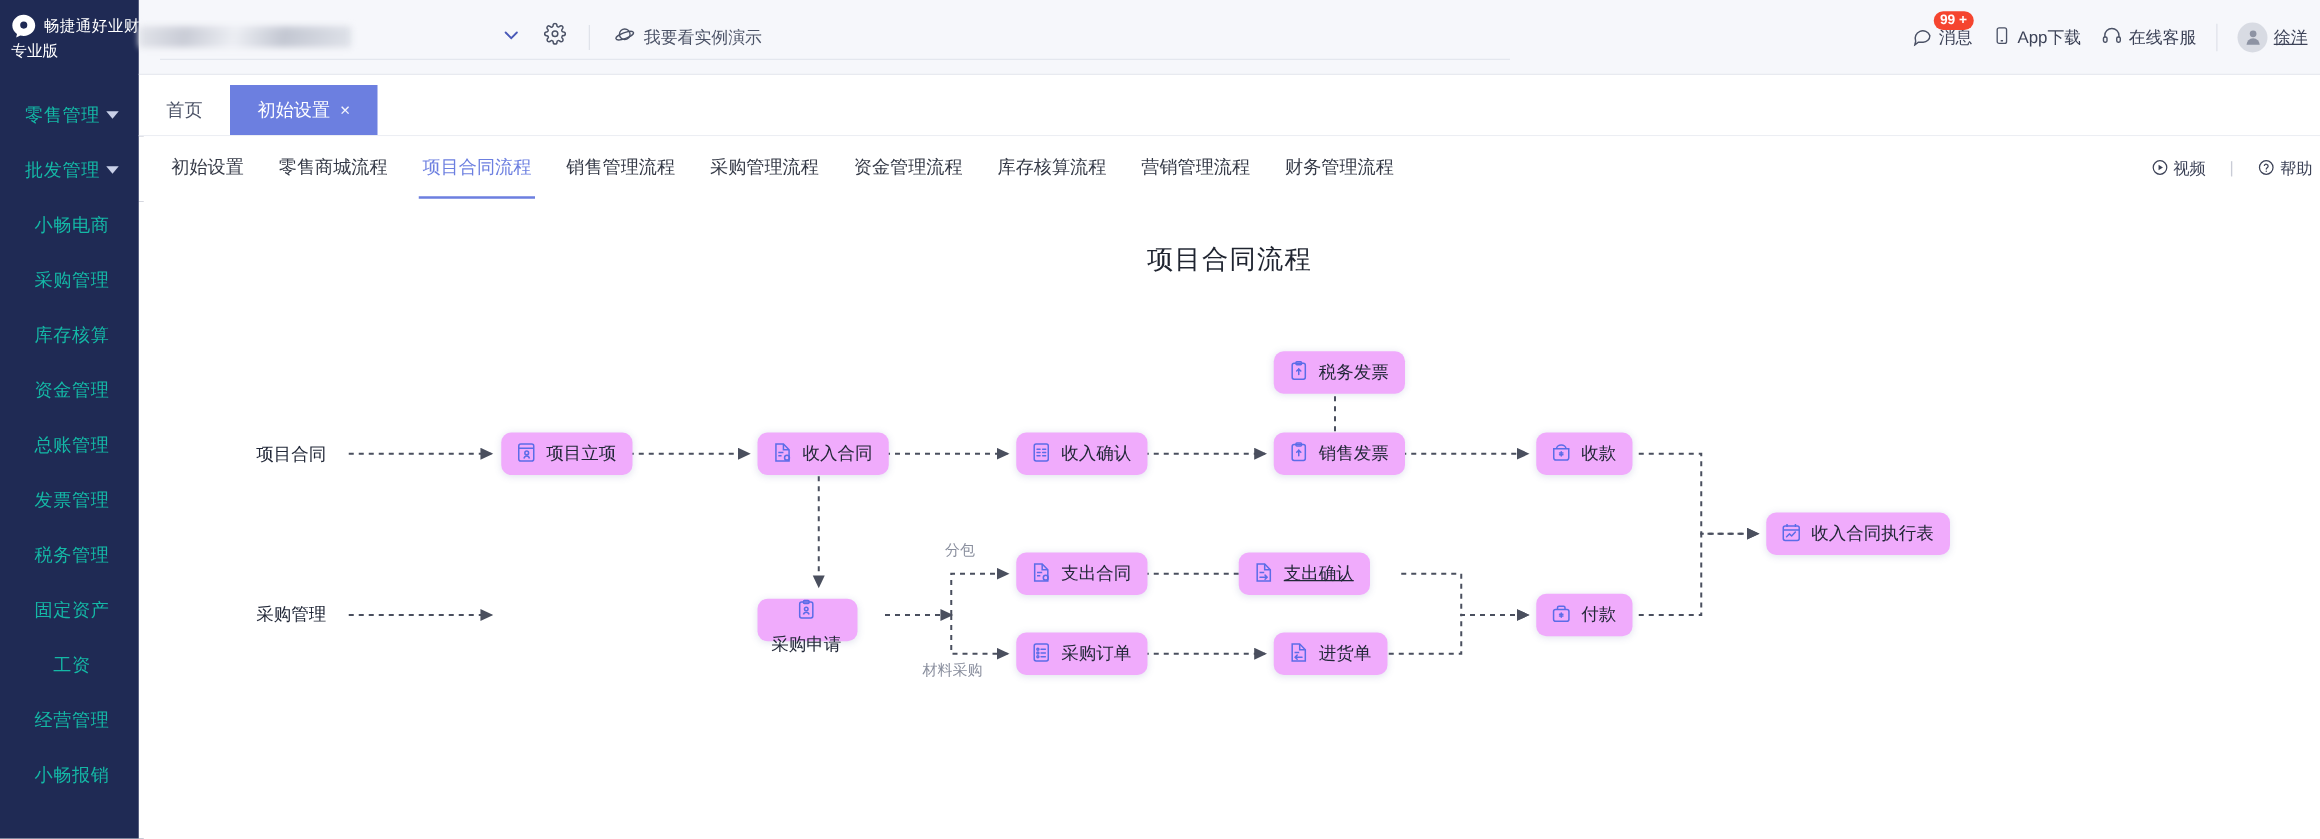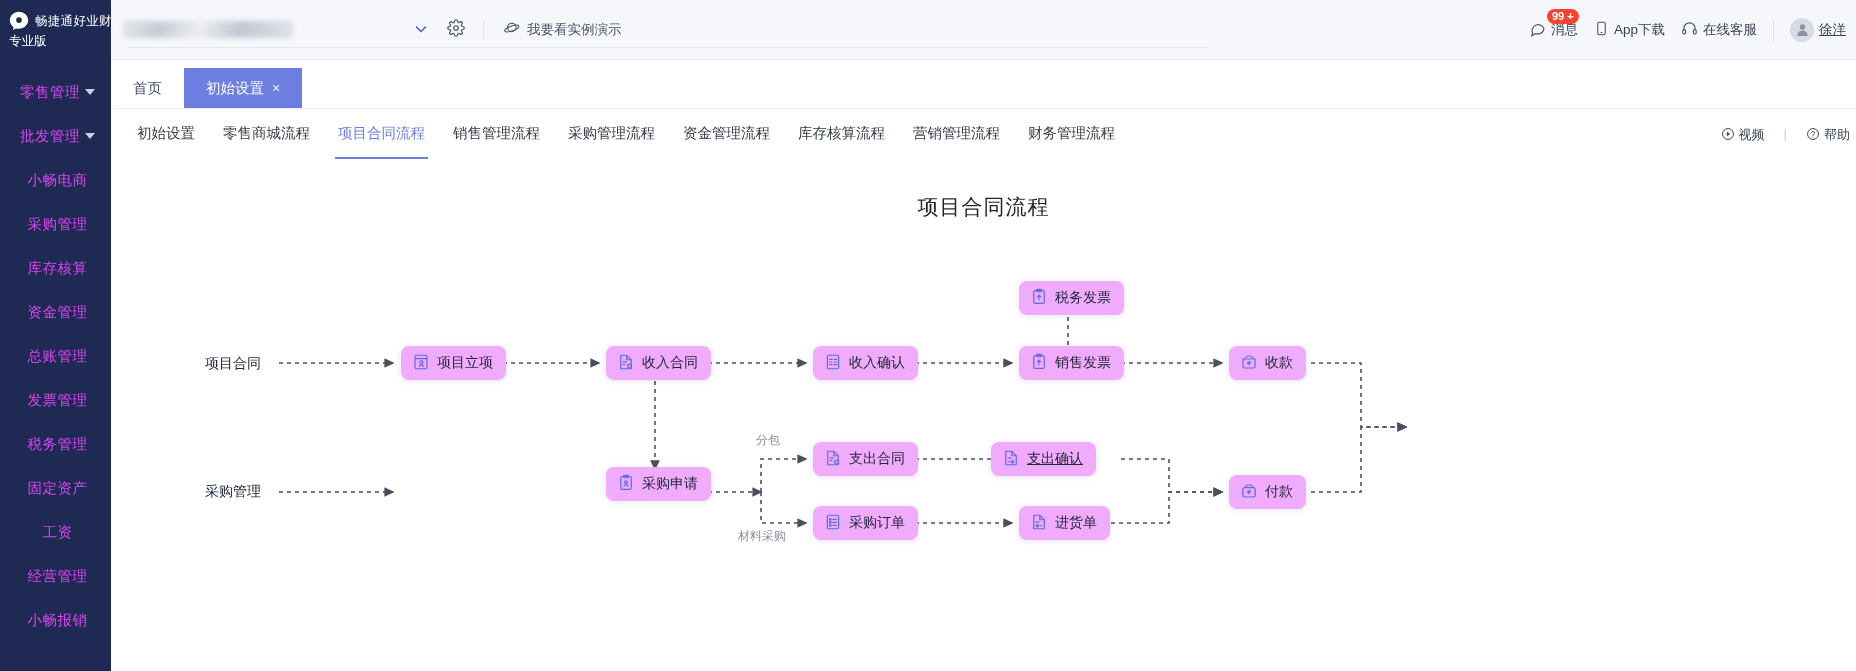--- a/index.html
+++ b/index.html
@@ -26,36 +26,36 @@
   .brand-logo { width: 22px; height: 22px; flex: none; }
   .brand-name {
     font-size: 12.5px; color: #ffffff; letter-spacing: .3px; white-space: nowrap;
   }
   .brand-sub {
     font-size: 12.5px; color: #ffffff; margin-top: 1px; padding-left: 1px;
   }
   .nav { padding-top: 10px; }
   .nav-item {
     height: 44px; display: flex; align-items: center; justify-content: center;
-    gap: 5px; font-size: 14.5px; color: #d946ef; cursor: pointer;
+    gap: 5px; font-size: 14.5px; color: #14b8a6; cursor: pointer;
     letter-spacing: .5px;
   }
   .caret-down {
     width: 0; height: 0; border-left: 5px solid transparent;
     border-right: 5px solid transparent; border-top: 6px solid #c9d0e8;
     display: inline-block;
   }
 
   
   .header {
     position: absolute; left: 111px; top: 0; right: 0; height: 60px;
     background: #f6f7fb; border-bottom: 1px solid #e8eaf0;
     display: flex; align-items: center;
   }
-  .hdr-left { display: flex; align-items: center; flex: 1; padding-left: 12px; }
+  .hdr-left { display: flex; align-items: center; flex: 1; }
   .org-blur {
     width: 170px; height: 17px; border-radius: 2px;
     background: linear-gradient(100deg,#e2e4ea 0%, #c9ccd6 22%, #eceef3 45%, #c3c7d2 68%, #dfe2e9 100%);
     filter: blur(2.5px);
   }
   .org-underline {
     position:absolute; left:128px; top:47px; width:1080px; height:1px; background:#e4e7ee;
   }
   .chev {
     margin-left: 120px; color:#4a5ab8; font-size: 15px; line-height: 1;
@@ -429,22 +429,34 @@
       <span>
         <svg width="18" height="18" viewBox="0 0 24 24" fill="none" stroke="#5b6ce8" stroke-width="1.6">
           <path d="M4 8h16v9.5a2.5 2.5 0 01-2.5 2.5h-11A2.5 2.5 0 014 17.5z"></path>
           <path d="M7 8c0-2.2 2.2-4 5-4s5 1.8 5 4"></path>
           <path d="M12 11.3v4.4M10.2 12.6h3.6M10.2 14.3h3.6" stroke-linecap="round"></path>
         </svg>
       </span>
       <span>收款</span>
     </div>
 
-
-    <div class="node" style="left:495px; top:306px;">
+    <div class="node" style="left:1302px; top:249px;">
+      <span>
+        <svg width="18" height="18" viewBox="0 0 24 24" fill="none" stroke="#5b6ce8" stroke-width="1.6">
+          <rect x="3.5" y="5" width="17" height="15.5" rx="2"></rect>
+            <line x1="3.5" y1="9.3" x2="20.5" y2="9.3"></line>
+          <line x1="7.5" y1="2.8" x2="7.5" y2="6"></line>
+            <line x1="16.5" y1="2.8" x2="16.5" y2="6"></line>
+          <path d="M7 16.5l3-3 2.4 2.2 4-4.3" stroke-linecap="round" stroke-linejoin="round"></path>
+        </svg>
+      </span>
+      <span>收入合同执行表</span>
+    </div>
+
+    <div class="node" style="left:495px; top:318px;flex-direction:column;">
       <span>
         <svg width="18" height="18" viewBox="0 0 24 24" fill="none" stroke="#5b6ce8" stroke-width="1.6">
           <rect x="5" y="3.5" width="14" height="17" rx="2"></rect>
             <rect x="9" y="1.8" width="6" height="3.2" rx="1"></rect>
           <circle cx="12" cy="11" r="1.9"></circle>
             <path d="M9 16.8c.4-1.5 1.5-2.4 3-2.4s2.6.9 3 2.4"></path>
         </svg>
       </span>
       <span>采购申请</span>
     </div>

